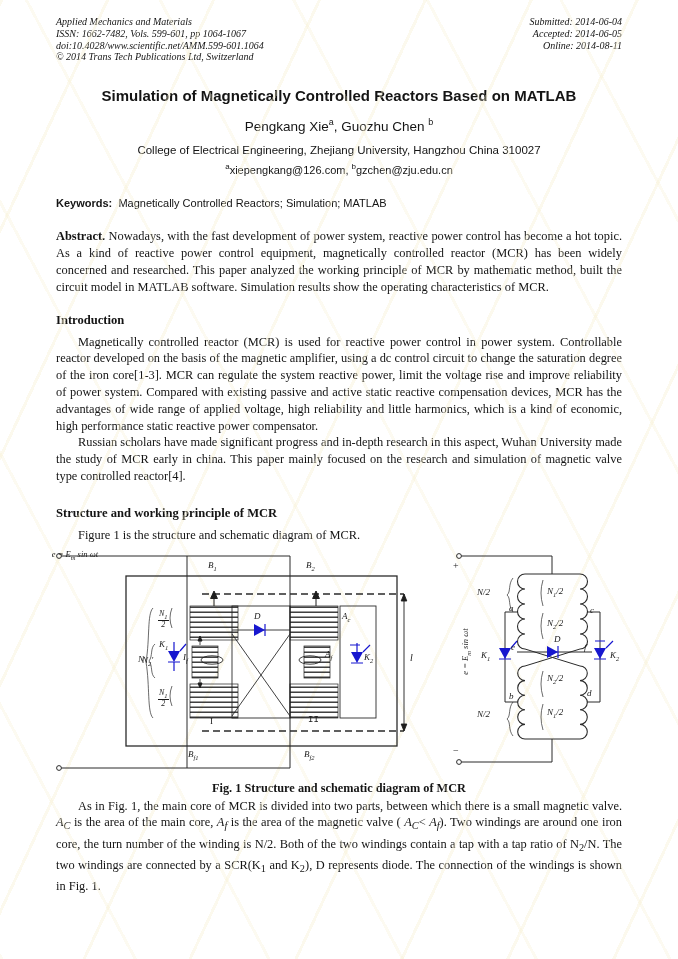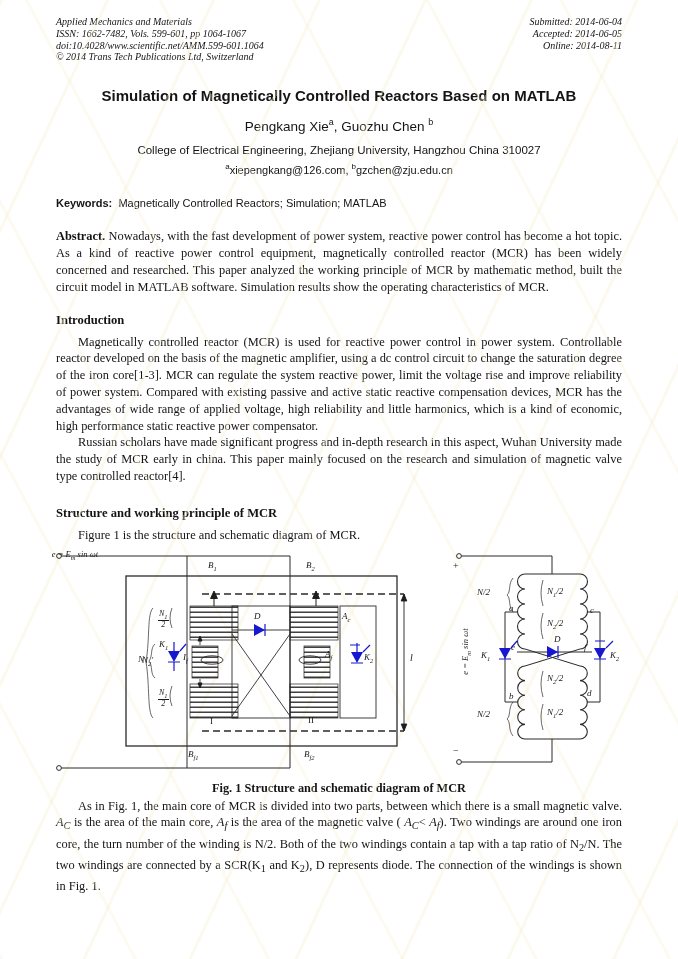--- a/index.html
+++ b/index.html
@@ -163,21 +163,21 @@
       <div class="fl" style="left:141px;top:103px;"><i>I</i><sub>f</sub></div>
       <div class="fl" style="left:116px;top:138px;"><span class="fr">
             <span class="n"><i>N</i><sub>1</sub></span>
             <span>2</span>
           </span></div>
       <div class="fl" style="left:212px;top:62px;"><i>D</i></div>
       <div class="fl" style="left:300px;top:62px;"><i>A</i><sub>c</sub></div>
       <div class="fl" style="left:283px;top:100px;"><i>A</i><sub>f</sub></div>
       <div class="fl" style="left:322px;top:103px;">K<sub>2</sub></div>
       <div class="fl up" style="left:168px;top:167px;">I</div>
-      <div class="fl up" style="left:266px;top:166px;">II</div>
+      <div class="fl up" style="left:266px;top:166px;font-family:Liberation Mono, monospace;">II</div>
       <div class="fl" style="left:368px;top:103px;font-size:10px;"><i>l</i></div>
     </div>
 
     <div class="fig-right">
       <svg width="205" height="228" viewBox="0 0 205 228">
         <g stroke="#2b2b2b" stroke-width="1" fill="none">
           <circle cx="12" cy="6" r="2.4"></circle>
           <circle cx="12" cy="212" r="2.4"></circle>
           <path d="M14.4,6 H105 V24 M14.4,212 H105 V189"></path>
           <path d="M78,24 H133 M78,189 H133"></path>

